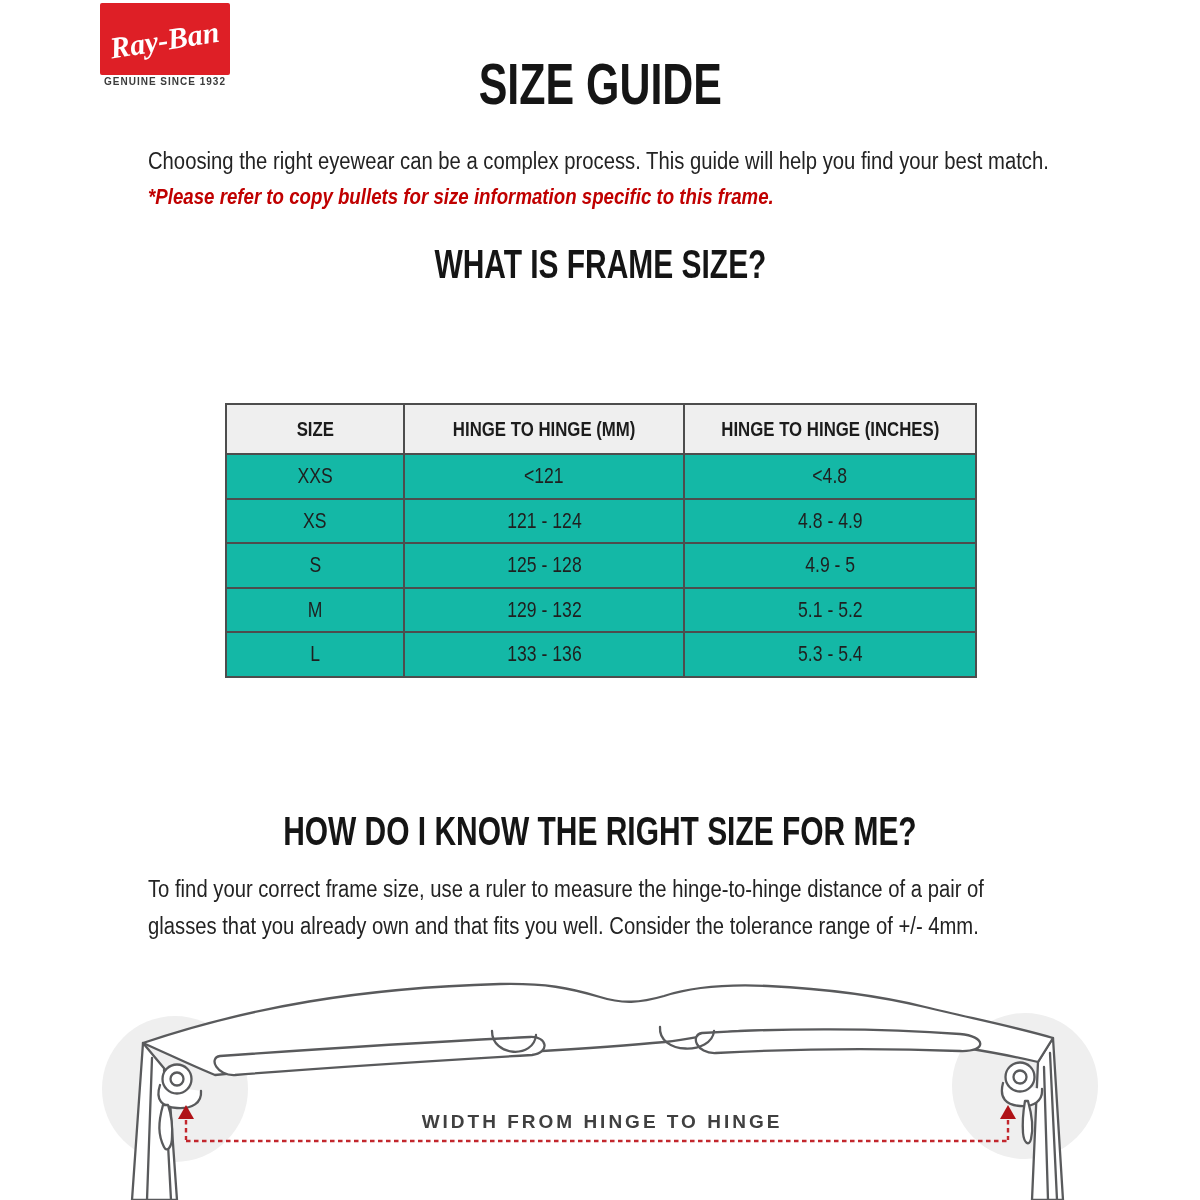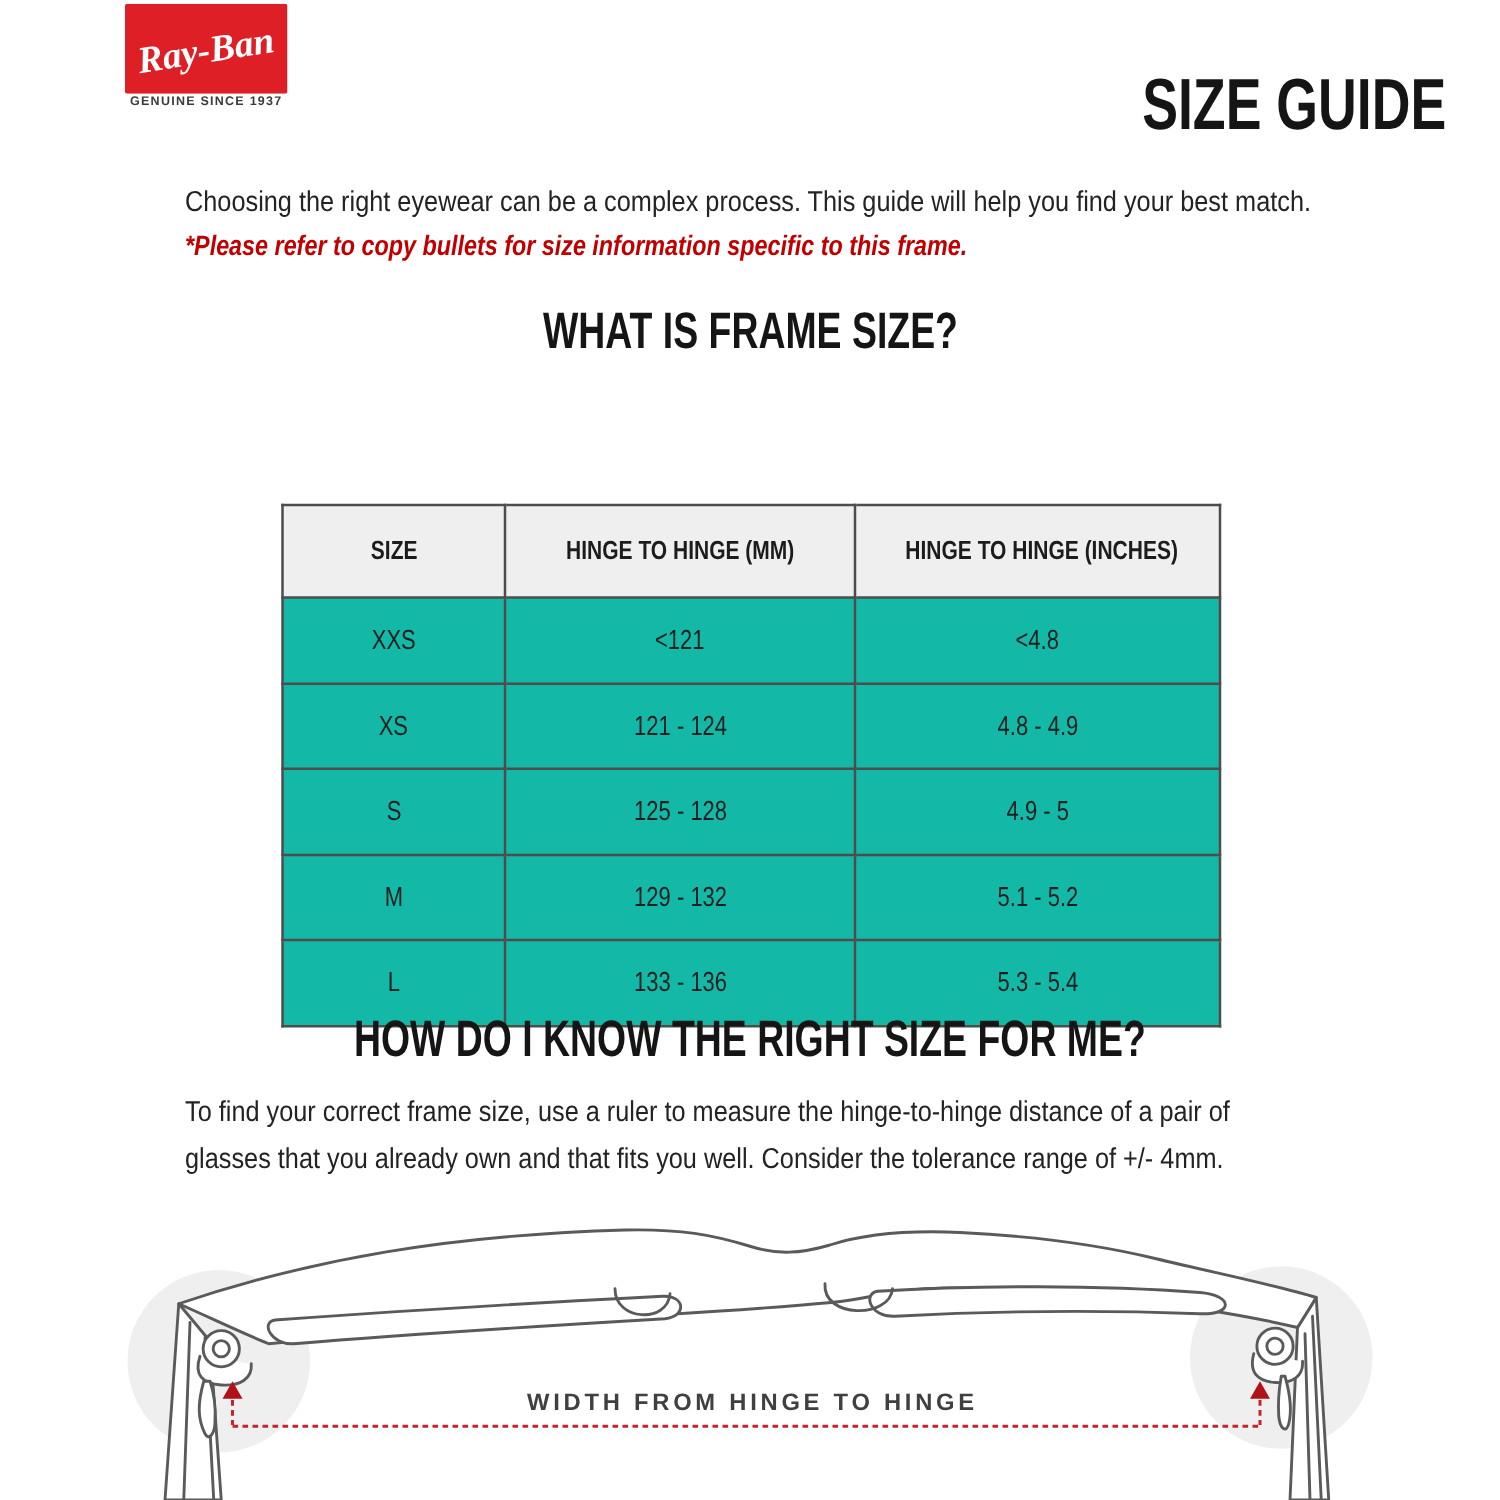--- a/index.html
+++ b/index.html
@@ -4,36 +4,36 @@
 <style>
   html,body{margin:0;padding:0;background:#ffffff;}
   body{width:1200px;height:1200px;position:relative;overflow:hidden;
        font-family:"Liberation Sans",sans-serif;color:#262626;}
   .page{position:absolute;inset:0;background:#fff;}
 
   .logo{position:absolute;left:100px;top:3px;width:130px;height:72px;}
   .tagline{position:absolute;left:88px;top:76px;width:154px;text-align:center;
            font-size:10px;font-weight:bold;letter-spacing:1px;color:#3c3c3c;white-space:nowrap;}
 
-  h1.title{position:absolute;top:50px;left:0;width:1200px;margin:0;text-align:right;}
+  h1.title{position:absolute;top:50px;left:0;width:1200px;margin:0;text-align:center;}
   h1.title span{display:inline-block;transform:scaleX(.74);transform-origin:center;
                 font-size:58px;font-weight:bold;color:#151515;white-space:nowrap;letter-spacing:0px;}
   h2.sec{position:absolute;left:0;width:1200px;margin:0;text-align:center;}
   h2.sec span{display:inline-block;transform:scaleX(.73);transform-origin:center;
               font-size:41px;font-weight:bold;color:#151515;white-space:nowrap;}
 
   .para{position:absolute;left:148px;}
   .line{white-space:nowrap;font-size:23px;line-height:37px;color:#232323;
         transform:scaleX(.88);transform-origin:0 50%;}
   .note{font-style:italic;font-weight:bold;color:#c00000;font-size:22.5px;
         transform:scaleX(.83);transform-origin:0 50%;}
 
   table.size{position:absolute;left:225px;top:403px;width:750px;border-collapse:collapse;
              table-layout:fixed;}
-  table.size th,table.size td{border:2px solid #4d4d4d;text-align:center;padding:12px;}
+  table.size th,table.size td{border:2px solid #4d4d4d;text-align:center;padding:0;}
   table.size th{height:48px;background:#efefef;}
   table.size td{height:42.5px;background:#14b8a6;}
   table.size th .cond{display:inline-block;transform:scaleX(.8);transform-origin:center;
                       font-size:21px;font-weight:bold;color:#1c1c1c;white-space:nowrap;}
   table.size td .cond{display:inline-block;transform:scaleX(.8);transform-origin:center;
                       font-size:22px;font-weight:normal;color:#1f1f1f;white-space:nowrap;}
 
   svg.diagram{position:absolute;left:0;top:955px;width:1200px;height:245px;}
   .diag-label{font-family:"Liberation Sans",sans-serif;font-size:19px;font-weight:bold;
               letter-spacing:3px;fill:#404040;}
@@ -44,21 +44,21 @@
 <body>
 
 <div class="page">
 
   <div class="logo">
     <svg width="130" height="72" viewBox="0 0 130 72">
       <rect x="0" y="0" width="130" height="72" rx="2" fill="#de1f26"></rect>
       <text x="65" y="47" text-anchor="middle" class="logo-script" transform="rotate(-9 65 40)">Ray-Ban</text>
     </svg>
   </div>
-  <div class="tagline">GENUINE SINCE 1937</div>
+  <div class="tagline">GENUINE SINCE 1932</div>
 
   <h1 class="title">
     <span>SIZE GUIDE</span>
   </h1>
 
   <div class="para" style="top:184px">
     <div class="note">*Please refer to copy bullets for size information specific to this frame.</div>
   </div>
   <div class="para" style="top:143px">
     <div class="line">Choosing the right eyewear can be a complex process. This guide will help you find your best match.</div>

